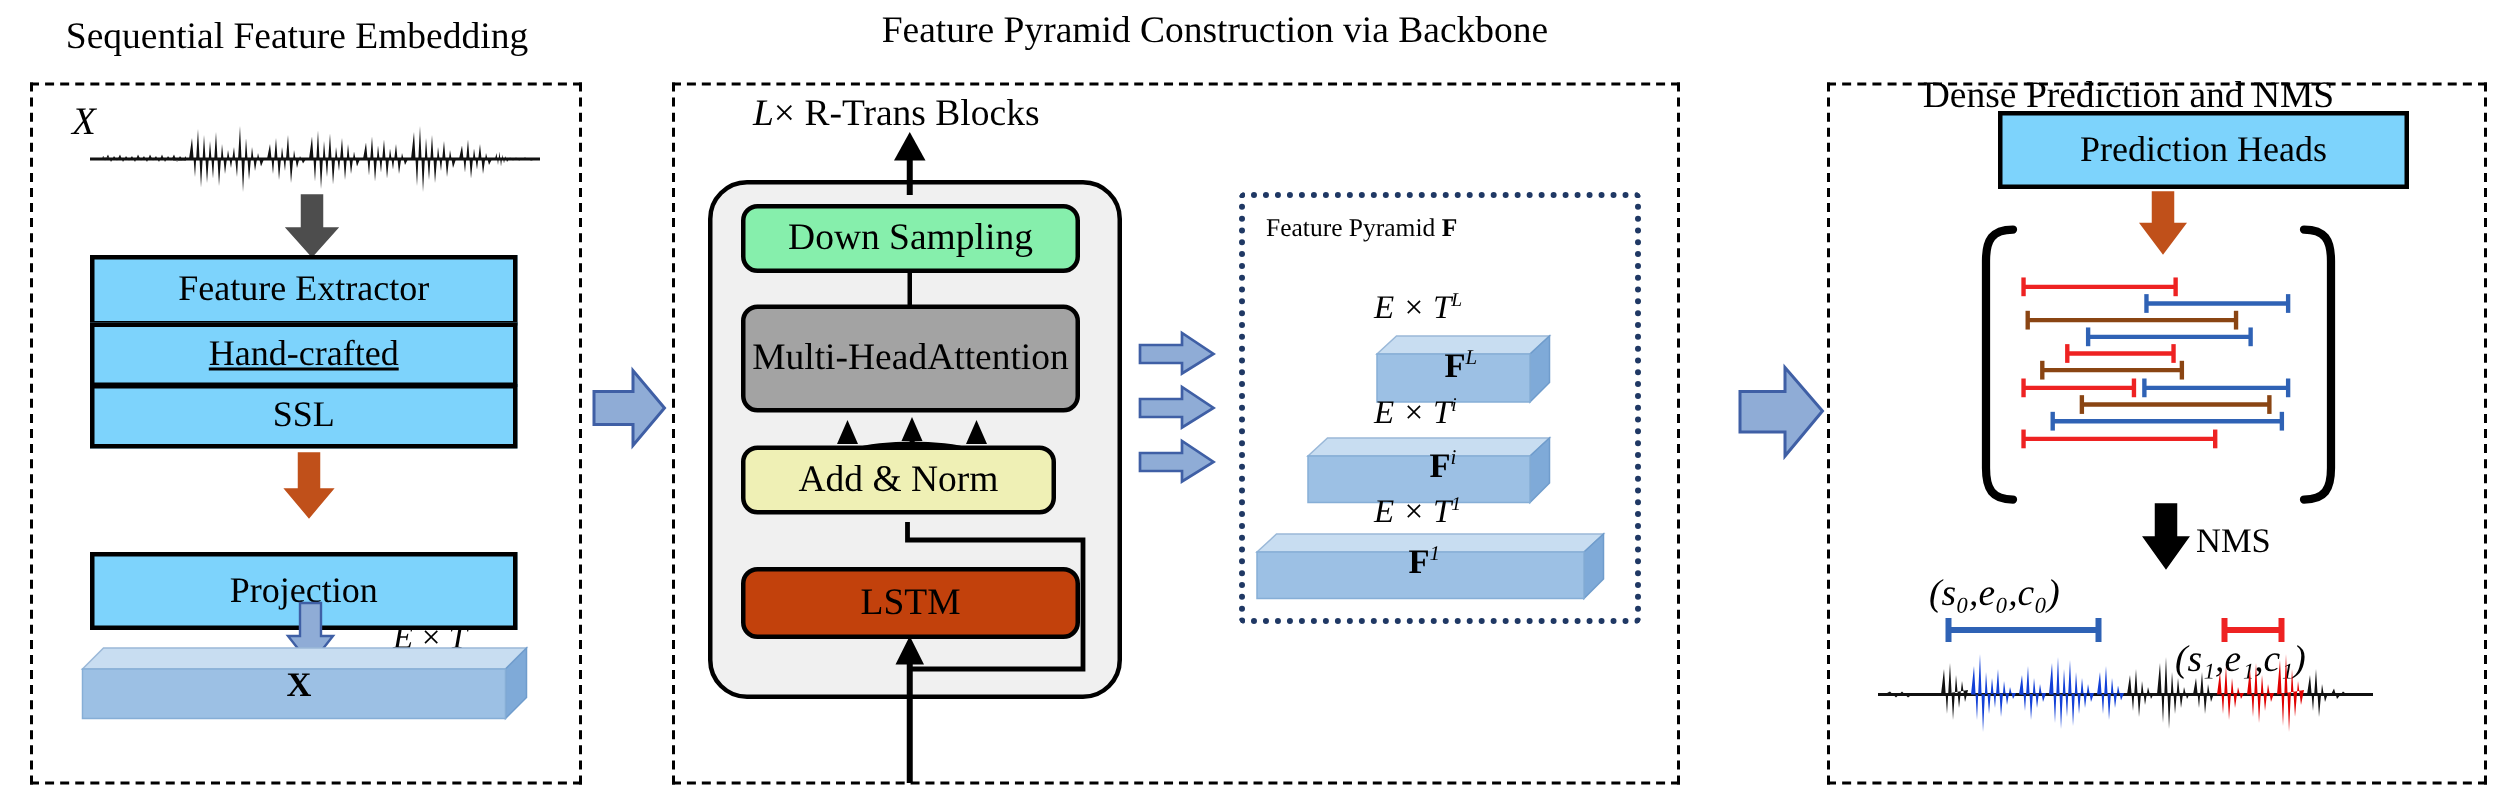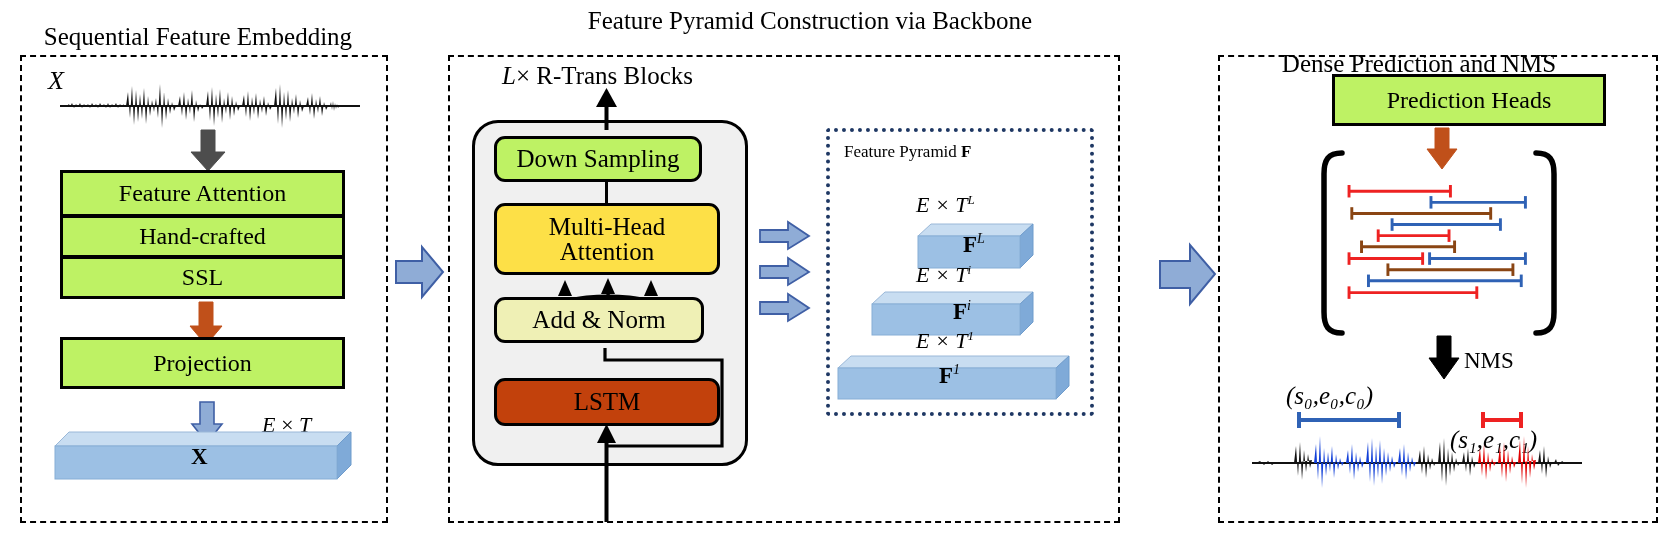--- a/index.html
+++ b/index.html
@@ -1,38 +1,38 @@
 <!DOCTYPE html>
 <html><head>
 <meta charset="utf-8">
 <style>
   html,body{margin:0;padding:0;background:#fff;}
   body{width:1668px;height:536px;position:relative;overflow:hidden;
        font-family:"Liberation Serif","DejaVu Serif",serif;color:#000;}
   .panel-title{position:absolute;font-size:25px;line-height:1;white-space:nowrap;text-align:center;}
   .dashbox{position:absolute;border:2.5px dashed #000;box-sizing:border-box;}
   .dotbox{position:absolute;border:4px dotted #1f3864;box-sizing:border-box;border-radius:4px;}
-  .solidbox{position:absolute;border:3px solid #000;box-sizing:border-box;background:#bef264;
+  .solidbox{position:absolute;border:3px solid #000;box-sizing:border-box;background:#7dd3fc;
             display:flex;align-items:center;justify-content:center;font-size:24px;white-space:nowrap;}
   .rbox{position:absolute;border:3px solid #000;border-radius:11px;box-sizing:border-box;
         display:flex;align-items:center;justify-content:center;text-align:center;
         font-size:25px;line-height:1.02;}
   .mathlab{position:absolute;font-size:22px;font-style:italic;white-space:nowrap;
            font-family:"Liberation Serif","DejaVu Serif",serif;}
   .mathlab sup{font-size:13px;font-style:italic;}
   .vline{position:absolute;background:#000;width:3px;}
   svg{position:absolute;overflow:visible;}
   .slabtxt{position:absolute;font-size:23px;font-weight:bold;white-space:nowrap;}
   .slabtxt sup{font-size:14px;font-weight:normal;font-style:italic;}
   .nolabel{position:absolute;font-size:23px;white-space:nowrap;}
 </style>
 </head>
 <body>
 
-<div class="panel-title" style="left:8px;top:24px;width:380px;">Sequential Feature Embedding</div>
+<div class="panel-title" style="left:8px;top:12px;width:380px;">Sequential Feature Embedding</div>
 
 <div class="dashbox" style="left:20px;top:55px;width:368px;height:468px;"></div>
 
 <div class="mathlab" style="left:48px;top:66px;font-size:26px;">X</div>
 
 <svg style="left:60px;top:78px;width:300px;height:56px;" viewBox="0 0 300 56">
   <g fill="#111" stroke="none">
     <rect x="0" y="27" width="300" height="2"></rect>
     <path d="M8 27 L9 26 L10 29 L12 25 L14 30 L16 26 L18 29 L20 25 L22 30 L24 26 L26 29 L28 26 L30 30 L32 25 L34 29 L36 26 L38 30 L40 25 L42 29 L44 26 L46 30 L48 25 L50 30 L52 26 L54 29 L56 25 L58 30 L60 26 L62 29 L64 26 L64 29 Z"></path>
     <path d="M66 28 L68 14 L70 40 L72 8 L74 47 L76 12 L78 44 L80 16 L82 41 L84 10 L86 46 L88 18 L90 38 L92 22 L94 34 L96 20 L98 40 L100 6 L102 50 L104 14 L106 42 L108 20 L110 36 L112 24 L114 33 L116 28 Z"></path>
@@ -42,29 +42,29 @@
     <path d="M214 28 L216 10 L218 46 L220 6 L222 50 L224 14 L226 42 L228 12 L230 44 L232 20 L234 36 L236 16 L238 40 L240 22 L242 34 L244 28 Z"></path>
     <path d="M246 28 L248 19 L250 37 L252 15 L254 41 L256 21 L258 35 L260 18 L262 38 L264 24 L266 32 L268 28 Z"></path>
     <path d="M270 28 L271 24 L272 32 L273 23 L274 33 L275 25 L276 31 L277 26 L278 30 L280 27 L282 29 L284 27 L286 29 L290 27 L294 29 L298 28 Z"></path>
   </g>
 </svg>
 
 <svg style="left:188px;top:130px;width:40px;height:42px;" viewBox="0 0 40 42">
   <polygon points="13,0 27,0 27,22 37,22 20,41 3,22 13,22" fill="#4d4d4d" stroke="#4d4d4d" stroke-width="1"></polygon>
 </svg>
 
-<div class="solidbox" style="left:60px;top:170px;width:285px;height:47px;">Feature Attention</div>
-<div class="solidbox" style="left:60px;top:215px;width:285px;height:43px;">Hand-crafted</div>
+<div class="solidbox" style="left:60px;top:170px;width:285px;height:47px;">Feature Extractor</div>
+<div class="solidbox" style="left:60px;top:215px;width:285px;height:43px;text-decoration:underline;">Hand-crafted</div>
 <div class="solidbox" style="left:60px;top:256px;width:285px;height:43px;">SSL</div>
 
 <svg style="left:188px;top:302px;width:36px;height:44px;" viewBox="0 0 36 44">
   <polygon points="11,0 25,0 25,24 34,24 18,43 2,24 11,24" fill="#c0501a" stroke="#c0501a" stroke-width="1"></polygon>
 </svg>
 
-<div class="solidbox" style="left:60px;top:337px;width:285px;height:52px;">Projection</div>
+<div class="solidbox" style="left:60px;top:368px;width:285px;height:52px;">Projection</div>
 
 <svg style="left:189px;top:402px;width:36px;height:42px;" viewBox="0 0 36 42">
   <polygon points="11,0 25,0 25,22 33,22 18,41 3,22 11,22" fill="#8facd6" stroke="#3f5fa5" stroke-width="1.6"></polygon>
 </svg>
 
 <div class="mathlab" style="left:262px;top:412px;">E × T</div>
 
 <svg style="left:55px;top:432px;width:296px;height:50px;" viewBox="0 0 296 50">
   <polygon points="0,14 282,14 296,0 14,0" fill="#c8ddf1" stroke="#9ab8d8" stroke-width="1"></polygon>
   <polygon points="282,14 296,0 296,33 282,47" fill="#7faad8" stroke="#6f9ccc" stroke-width="1"></polygon>
@@ -84,25 +84,25 @@
   <span style="font-style:italic;">L</span><span>× R-Trans Blocks</span>
 </div>
 
 <div style="position:absolute;left:472px;top:120px;width:270px;height:340px;border:3px solid #000;border-radius:26px;background:#f0f0f0;"></div>
 
 <svg style="left:595px;top:88px;width:24px;height:42px;" viewBox="0 0 24 42">
   <rect x="9.5" y="14" width="4" height="28" fill="#000"></rect>
   <polygon points="11.5,0 22,19 1,19" fill="#000"></polygon>
 </svg>
 
-<div class="rbox" style="left:494px;top:136px;width:208px;height:46px;background:#bef264;">Down Sampling</div>
+<div class="rbox" style="left:494px;top:136px;width:226px;height:46px;background:#86efac;">Down Sampling</div>
 
 <div class="vline" style="left:605px;top:182px;height:22px;"></div>
 
-<div class="rbox" style="left:494px;top:203px;width:226px;height:72px;background:#fde047;flex-direction:column;">
+<div class="rbox" style="left:494px;top:203px;width:226px;height:72px;background:#a3a3a3;flex-direction:row;">
   <span>Multi-Head</span>
   <span>Attention</span>
 </div>
 
 <svg style="left:556px;top:272px;width:104px;height:42px;" viewBox="0 0 104 42">
   <path d="M9 33 C9 24 52 24 52 24 C52 24 95 24 95 33" stroke="#000" stroke-width="3.2" fill="none"></path>
   <rect x="50.4" y="14" width="3.4" height="28" fill="#000"></rect>
   <polygon points="9,8 16,24 2,24" fill="#000"></polygon>
   <polygon points="52,6 59,22 45,22" fill="#000"></polygon>
   <polygon points="95,8 102,24 88,24" fill="#000"></polygon>

